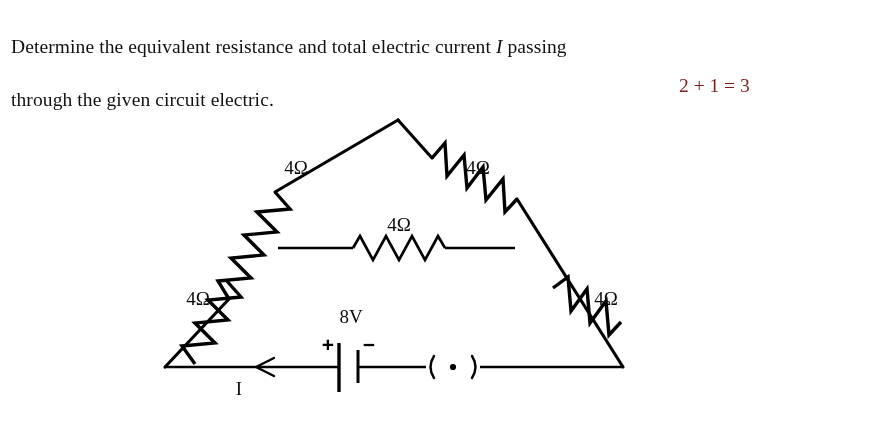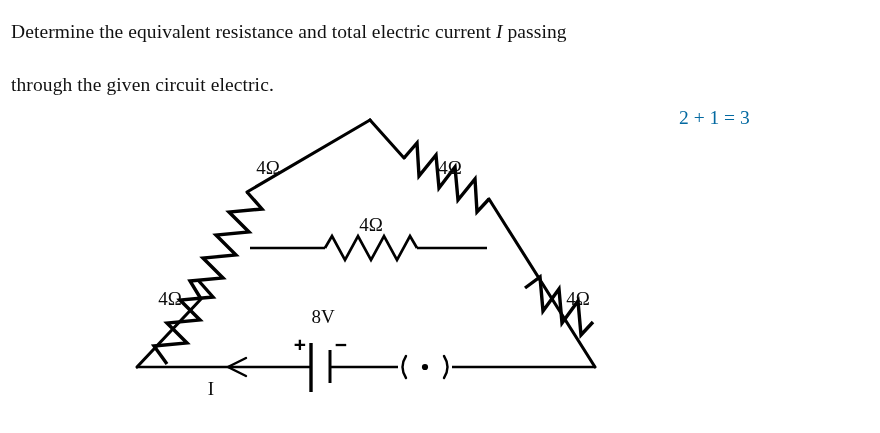--- a/index.html
+++ b/index.html
@@ -16,32 +16,34 @@
     font-family: "Liberation Serif", "DejaVu Serif", serif;
     color: #000000;
   }
   .q-line {
     position: absolute;
     font-size: 19.5px;
     line-height: 1;
     color: #111111;
     white-space: nowrap;
     letter-spacing: 0.1px;
+    margin-top: 15px;
   }
   #question-line-1 { left: 11px; top: 22px; }
   #question-line-2 { left: 11px; top: 75px; }
-  #marks { position: absolute; left: 679px; top: 75px; font-size: 19.5px; white-space: nowrap; color:#0369a1;margin-top:32px; }
+  #marks { position: absolute; left: 679px; top: 75px; font-size: 19.5px; white-space: nowrap; color:#7f1d1d; }
   .ital { font-style: italic; }
 
   #circuit-wrap {
     position: absolute;
     left: 0;
     top: 100px;
     width: 768px;
     height: 333px;
+    padding-left: 28px;
   }
   svg { display: block; }
   .wire {
     stroke: #000000;
     stroke-width: 3.1;
     fill: none;
     stroke-linecap: round;
     stroke-linejoin: miter;
   }
   .wire-thin {

